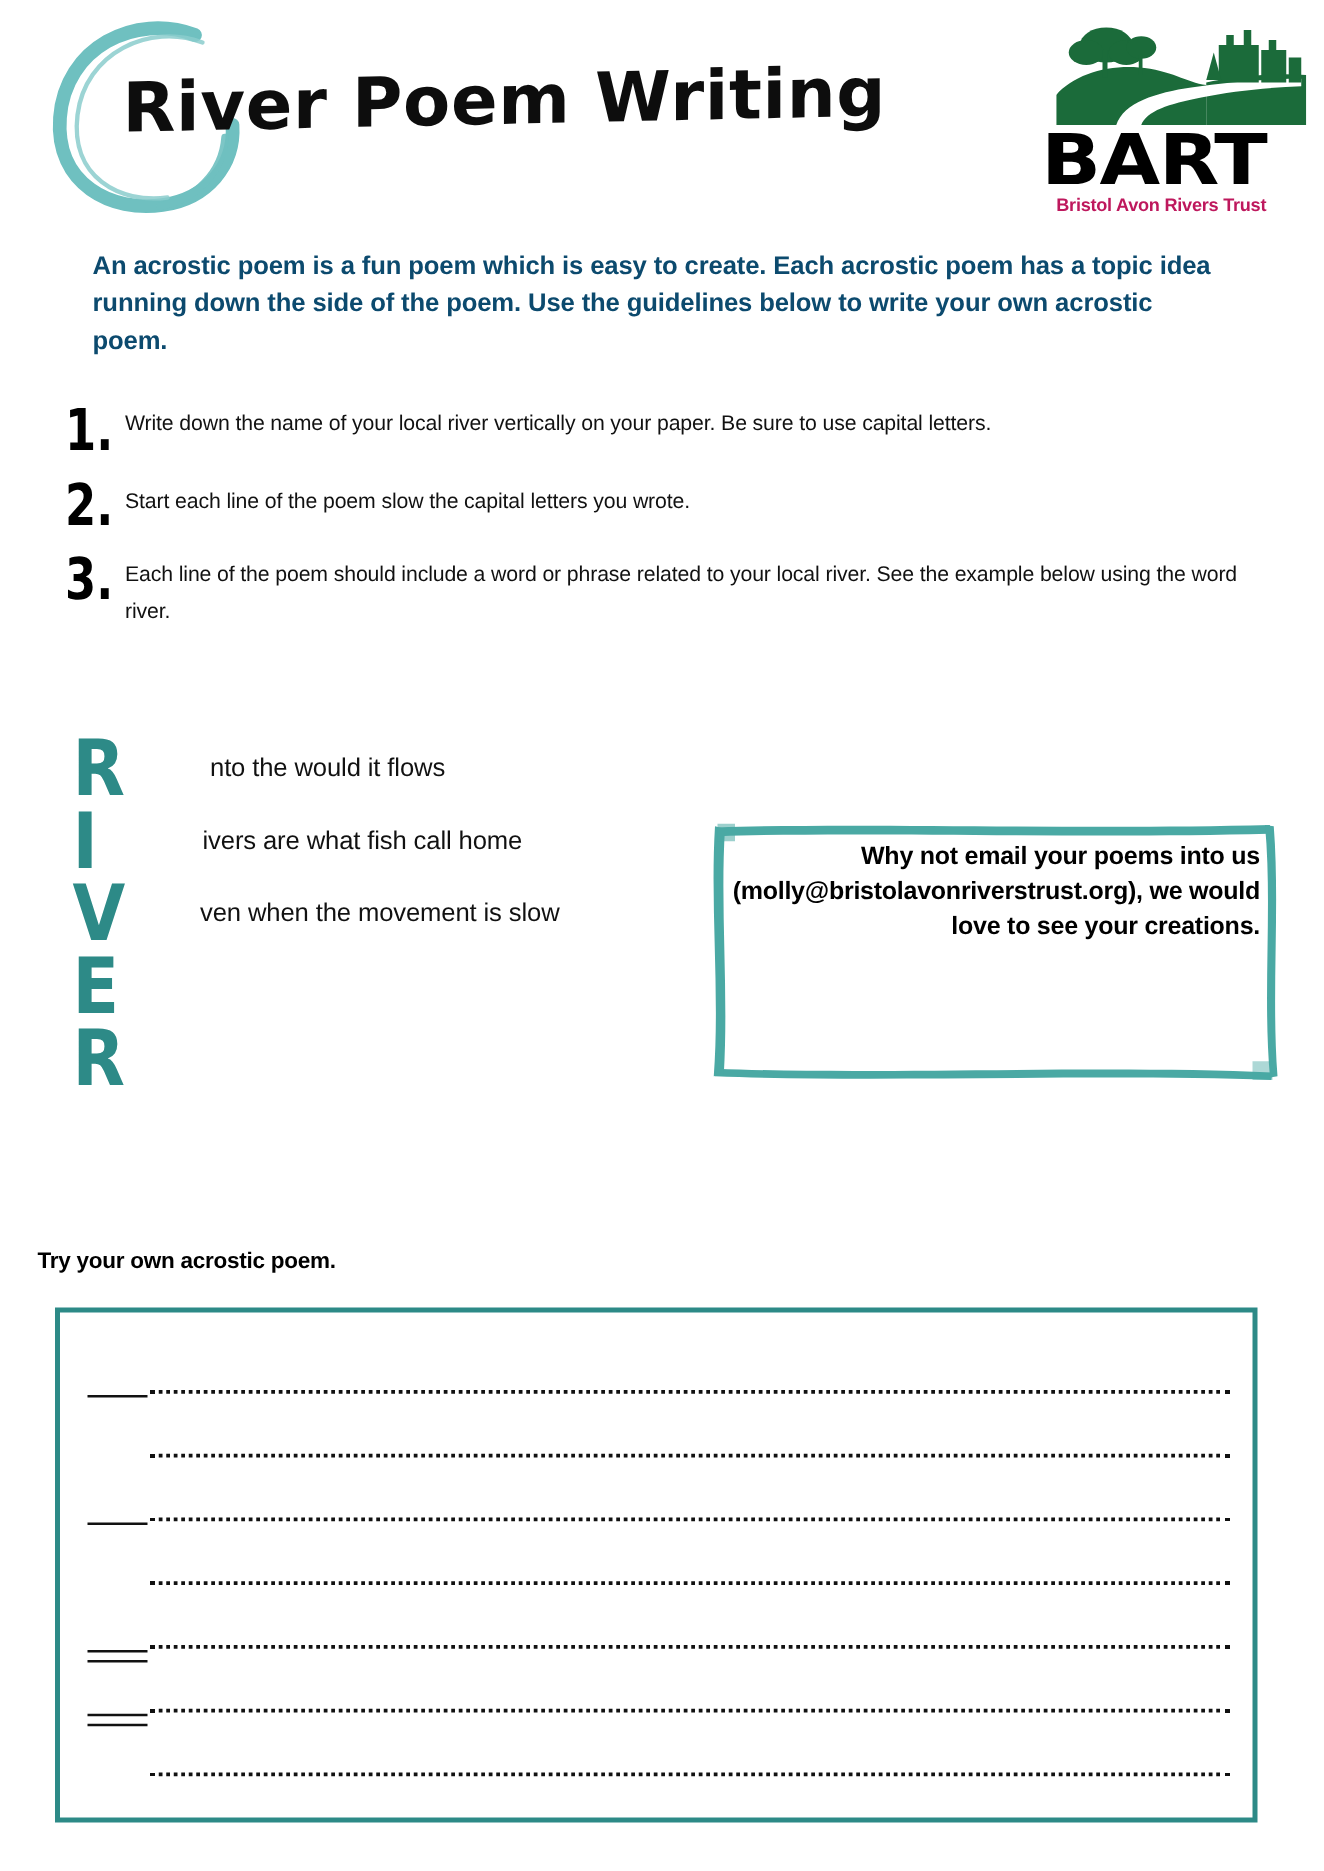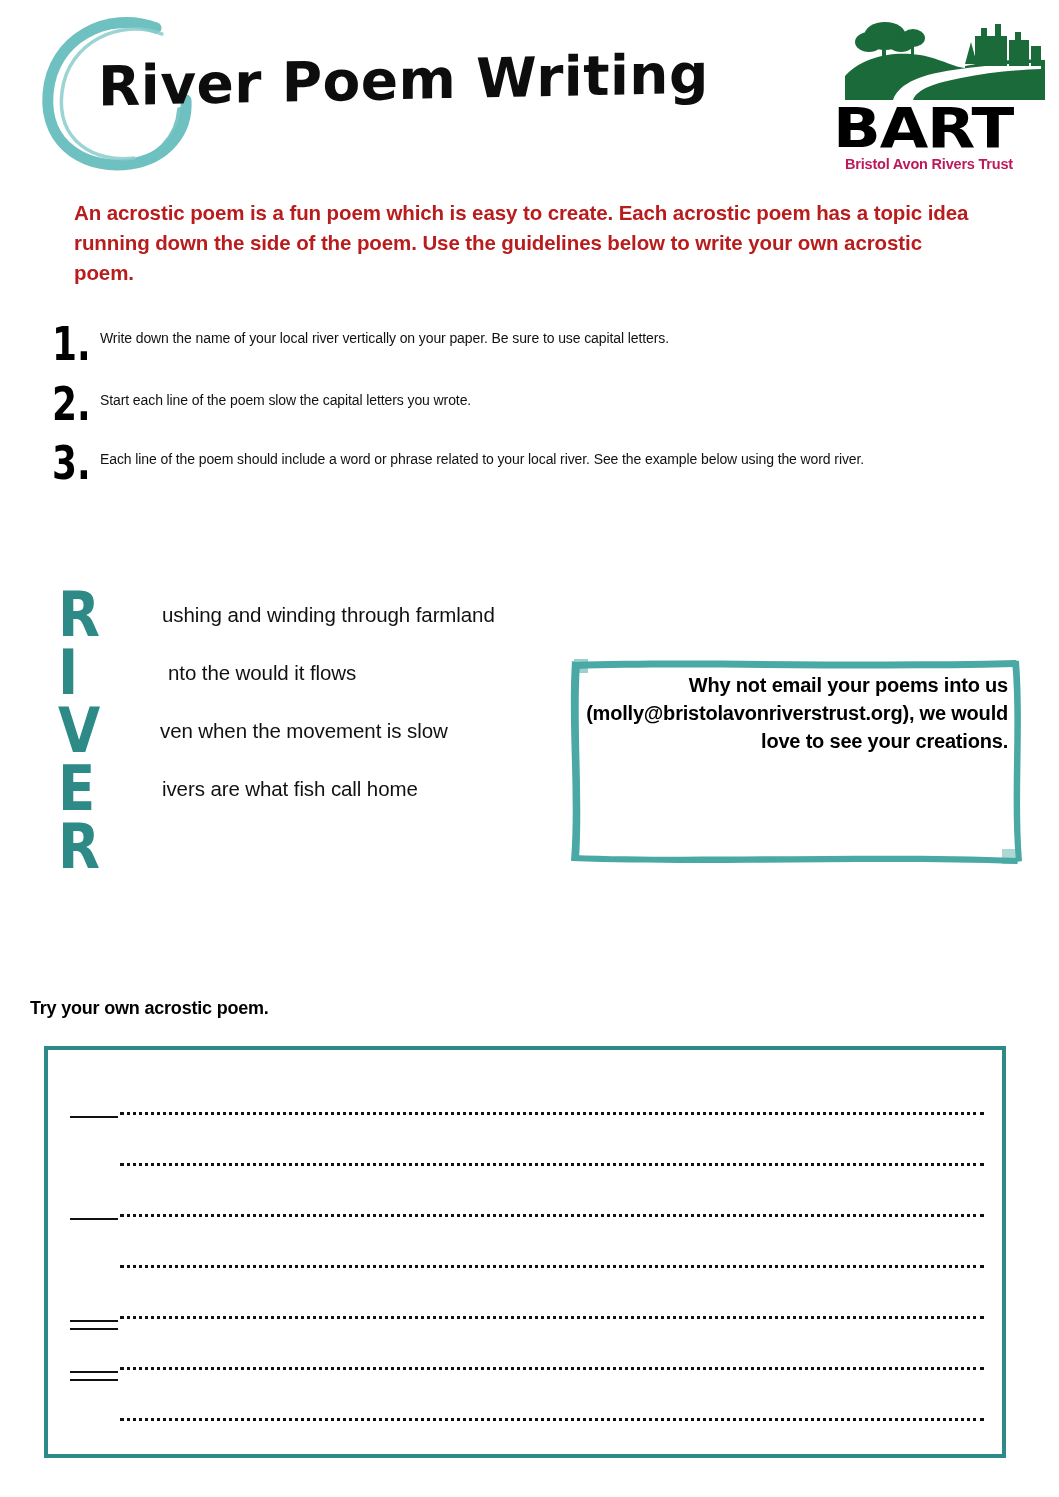--- a/index.html
+++ b/index.html
@@ -63,21 +63,21 @@
     color: #be185d;
     letter-spacing: -0.2px;
     margin-top: 2px;
   }
 
   
   .intro {
     position: absolute;
     left: 74px; top: 198px;
     width: 910px;
-    color: #b91c1c;
+    color: #0c4a6e;
     font-weight: 700;
     font-size: 20.5px;
     line-height: 30px;
     letter-spacing: -0.1px;
   }
 
   
   .steps {
     position: absolute;
     left: 52px; top: 322px;
@@ -96,21 +96,21 @@
     font-weight: 700;
     font-size: 46px;
     line-height: 0.82;
     color: #000;
     transform: scaleX(0.78);
     transform-origin: left top;
     margin-top: 4px;
   }
   .step-text {
     flex: 1;
-    font-size: 14px;
+    font-size: 17px;
     line-height: 29px;
     color: #111;
     padding-top: 4px;
     letter-spacing: -0.1px;
   }
   .step.s1 .step-text { padding-top: 2px; }
   .step.s2 { margin-top: 10px; }
   .step.s3 { margin-top: 10px; }
 
   
@@ -304,24 +304,23 @@
 
 <div class="example">
   <div class="acro-letters">
     <div class="acro-letter">R</div>
     <div class="acro-letter">I</div>
     <div class="acro-letter">V</div>
     <div class="acro-letter">E</div>
     <div class="acro-letter">R</div>
   </div>
   <div class="acro-lines">
-    <div class="acro-line i0">ushing and winding through farmland</div>
     <div class="acro-line i1">nto the would it flows</div>
+    <div class="acro-line i4">ivers are what fish call home</div>
     <div class="acro-line i3">ven when the movement is slow</div>
-    <div class="acro-line i4">ivers are what fish call home</div>
   </div>
 </div>
 
 <div class="callout">
   <svg class="callout-frame" width="458" height="212" viewBox="0 0 458 212">
     <path d="M8 7 C 120 3, 300 9, 450 5 L449 12 C 300 16, 120 10, 9 14 Z" fill="#4aa9a4"></path>
     <path d="M7 200 C 130 205, 320 197, 452 203 L451 209 C 320 204, 130 211, 6 206 Z" fill="#4aa9a4"></path>
     <path d="M6 6 C 2 70, 10 140, 5 206 L13 205 C 17 140, 10 70, 14 8 Z" fill="#4aa9a4"></path>
     <path d="M446 5 C 452 70, 444 140, 450 207 L456 206 C 451 140, 458 70, 453 6 Z" fill="#4aa9a4"></path>
     <path d="M8 4 L22 4 L22 18 L8 18 Z" fill="#4aa9a4" opacity="0.55"></path>

